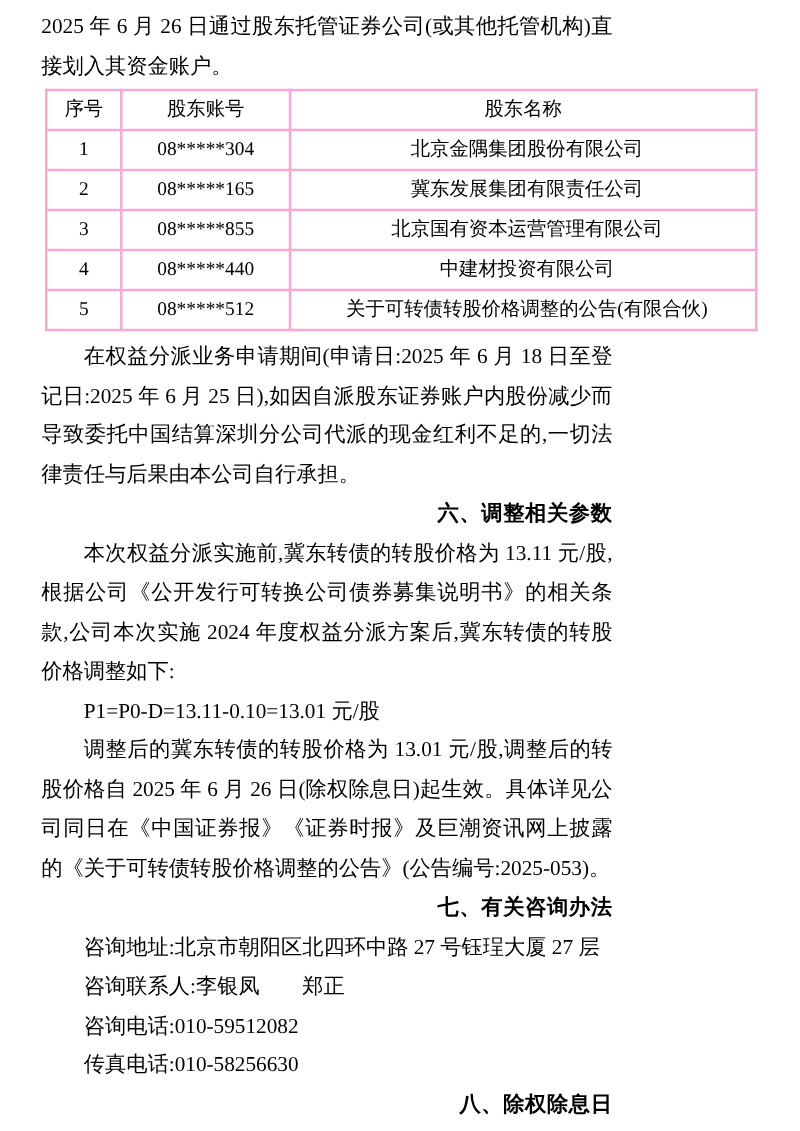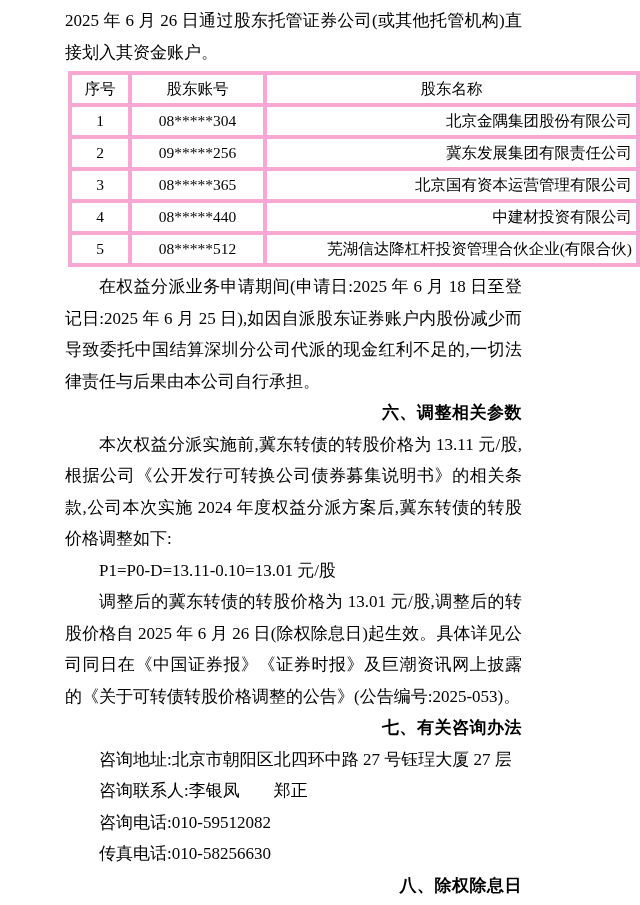--- a/index.html
+++ b/index.html
@@ -11,21 +11,20 @@
     color: #000000;
     font-family: "Liberation Serif", "DejaVu Serif", serif;
   }
   .page {
     width: 518px;
     height: 905px;
     padding: 5px 28px 16px 33px;
     font-size: 17px;
     line-height: 31.5px;
     text-align: justify;
-    margin-left: 32px;
   }
   p.body { margin: 0; }
   p.indent { text-indent: 2em; }
   p.heading {
     font-family: "Liberation Sans", "DejaVu Sans", sans-serif;
     font-weight: bold;
     text-indent: 2em;
     text-align: right;
     font-size: 17px;
     letter-spacing: 0.5px;
@@ -36,27 +35,27 @@
     margin: 3px 0 4px 3px;
     font-size: 15.5px;
     line-height: 20px;
     text-align: center;
     table-layout: fixed;
   }
   .shareholders col.c1 { width: 60px; }
   .shareholders col.c2 { width: 135px; }
   .shareholders col.c3 { width: 373px; }
   .shareholders td {
-    border: 4px solid #f9a8d4;
+    border: 2px solid #f9a8d4;
     height: 32px;
     padding: 2px 4px;
     vertical-align: middle;
   }
   .shareholders td.name {
-    text-align: right;
+    text-align: center;
     padding-left: 10px;
   }
 </style>
 </head>
 <body>
 
 <div class="page">
 
   <p class="body">2025 年 6 月 26 日通过股东托管证券公司(或其他托管机构)直接划入其资金账户。</p>
 
@@ -73,37 +72,37 @@
         <td>股东账号</td>
         <td>股东名称</td>
       </tr>
       <tr>
         <td>1</td>
         <td>08*****304</td>
         <td class="name">北京金隅集团股份有限公司</td>
       </tr>
       <tr>
         <td>2</td>
-        <td>09*****256</td>
+        <td>08*****165</td>
         <td class="name">冀东发展集团有限责任公司</td>
       </tr>
       <tr>
         <td>3</td>
-        <td>08*****365</td>
+        <td>08*****855</td>
         <td class="name">北京国有资本运营管理有限公司</td>
       </tr>
       <tr>
         <td>4</td>
         <td>08*****440</td>
         <td class="name">中建材投资有限公司</td>
       </tr>
       <tr>
         <td>5</td>
         <td>08*****512</td>
-        <td class="name">芜湖信达降杠杆投资管理合伙企业(有限合伙)</td>
+        <td class="name">关于可转债转股价格调整的公告(有限合伙)</td>
       </tr>
     </tbody>
   </table>
 
   <p class="body indent">在权益分派业务申请期间(申请日:2025 年 6 月 18 日至登记日:2025 年 6 月 25 日),如因自派股东证券账户内股份减少而导致委托中国结算深圳分公司代派的现金红利不足的,一切法律责任与后果由本公司自行承担。</p>
 
   <p class="heading">六、调整相关参数</p>
   <p class="body indent">本次权益分派实施前,冀东转债的转股价格为 13.11 元/股,根据公司《公开发行可转换公司债券募集说明书》的相关条款,公司本次实施 2024 年度权益分派方案后,冀东转债的转股价格调整如下:</p>
   <p class="body indent">P1=P0-D=13.11-0.10=13.01 元/股</p>
   <p class="body indent">调整后的冀东转债的转股价格为 13.01 元/股,调整后的转股价格自 2025 年 6 月 26 日(除权除息日)起生效。具体详见公司同日在《中国证券报》《证券时报》及巨潮资讯网上披露的《关于可转债转股价格调整的公告》(公告编号:2025-053)。</p>

